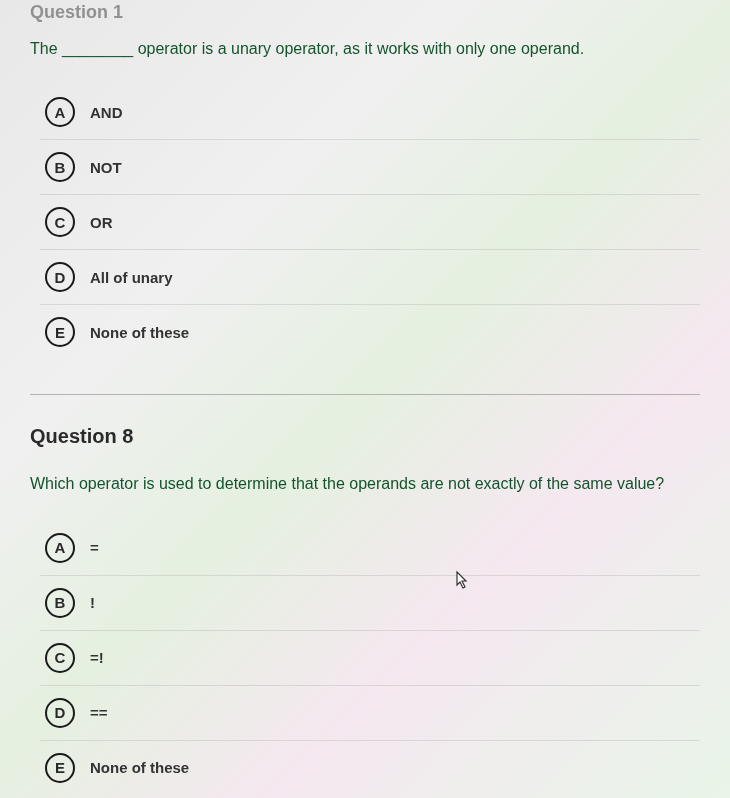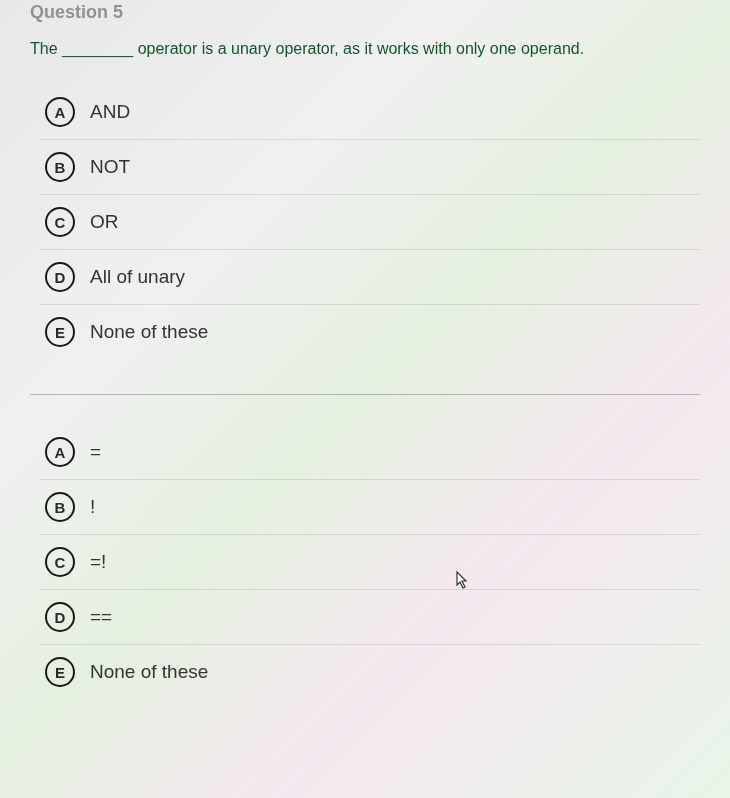--- a/index.html
+++ b/index.html
@@ -52,22 +52,23 @@
       display: flex;
       align-items: center;
       justify-content: center;
       font-weight: 700;
       font-size: 15px;
       margin-right: 15px;
       background: transparent;
       flex-shrink: 0;
     }
     .option-text {
-      font-size: 19px;
+      font-size: 15px;
       color: #333;
+      font-weight: bold;
     }
     .question-block {
       padding-top: 20px;
     }
     .question-title {
       font-weight: 700;
       font-size: 20px;
       color: #2a2a2a;
       margin-bottom: 25px;
     }
@@ -80,21 +81,21 @@
       position: absolute;
       top: 570px;
       left: 450px;
       font-size: 20px;
       pointer-events: none;
     }
   </style>
 </head>
 <body>
 
-<div class="prev-question-title">Question 5</div>
+<div class="prev-question-title">Question 1</div>
 
 <div class="question-prompt">The ________ operator is a unary operator, as it works with only one operand.</div>
 
 <div class="options-container">
   <div class="option">
     <div class="option-letter">A</div>
     <div class="option-text">AND</div>
   </div>
   <div class="option">
     <div class="option-letter">B</div>
@@ -110,20 +111,22 @@
   </div>
   <div class="option">
     <div class="option-letter">E</div>
     <div class="option-text">None of these</div>
   </div>
 </div>
 
 <hr class="divider">
 
 <div class="question-block">
+  <div class="question-title">Question 8</div>
+  <div class="question-prompt">Which operator is used to determine that the operands are not exactly of the same value?</div>
 
   <div class="options-container">
     <div class="option">
       <div class="option-letter">A</div>
       <div class="option-text">=</div>
     </div>
     <div class="option">
       <div class="option-letter">B</div>
       <div class="option-text">!</div>
     </div>

